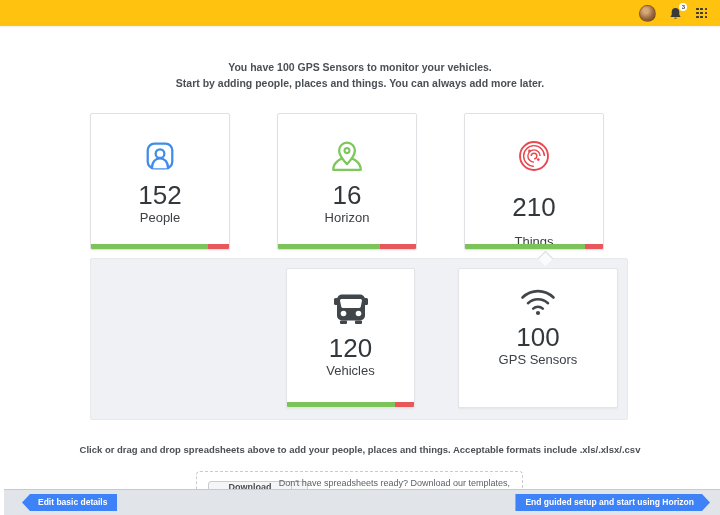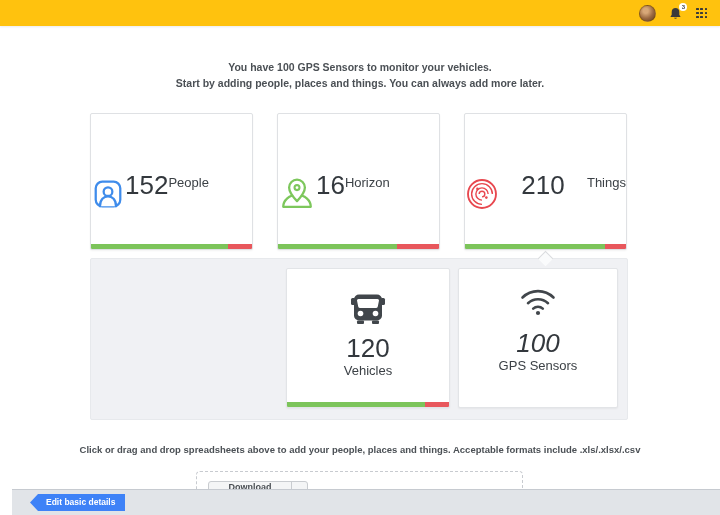--- a/index.html
+++ b/index.html
@@ -30,24 +30,24 @@
   .grid-icon span { width:2.5px; height:2.5px; background:#3a3a3a; border-radius:0.5px; }
 
   
   .intro {
     position:absolute; top:59px; left:0; right:0; text-align:center;
     font-size:10.5px; line-height:16px; font-weight:bold; color:#4b5055;
   }
 
   
   .card {
-    position:absolute; top:113px; width:163px; height:137px;
+    position:absolute; top:113px; width:140px; height:137px;
     background:#fff; border:1px solid #dfe1e4; border-radius:2px;
     box-shadow:0 1px 2px rgba(0,0,0,.05);
-    display:flex; flex-direction:row; align-items:center;
+    display:flex; flex-direction:column; align-items:center;
     overflow:hidden; cursor:pointer;
   }
   .card.c-people { left:90px; }
   .card.c-places { left:277px; }
   .card.c-things { left:464px;justify-content:space-between; }
   .card .icon { margin-top:24px; height:36px; display:flex; align-items:center; }
   .count { margin-top:7px; font-size:26px; font-weight:400; color:#33383d; line-height:28px; }
   .label { margin-top:1px; font-size:13px; color:#3c4146; }
   .pbar { position:absolute; left:0; right:0; bottom:0; height:5px; display:flex; }
   .pbar .green { background:#7cc45a; height:100%; }
@@ -61,25 +61,25 @@
   .notch {
     position:absolute; top:-6px; left:449px; width:11px; height:11px;
     background:#fafbfc; border-top:1px solid #d9dbde; border-left:1px solid #d9dbde;
     transform:rotate(45deg);
   }
   .sub-card {
     position:absolute; background:#fff; border:1px solid #e2e4e7; border-radius:2px;
     box-shadow:0 1px 2px rgba(0,0,0,.05); top:268px; height:140px;
     display:flex; flex-direction:column; align-items:center; overflow:hidden;
   }
-  .sc-vehicles { left:286px; width:164px;text-align:right; }
+  .sc-vehicles { left:286px; width:129px;text-align:right; }
   .sc-gps { left:458px; width:160px; }
   .sub-card .icon { margin-top:18px; height:40px; display:flex; align-items:center; }
   .sc-gps .icon { margin-top:16px; height:32px; }
-  .sc-gps .count { margin-top:12px;font-style:italic; }
+  .sc-gps .count { margin-top:6px; }
   .view-btn {
     margin-top:10px; font-size:9px; color:#55595e; background:#fff;
     border:1px solid #c9ccd0; border-radius:3px; padding:5px 12px; cursor:pointer;
     font-family:"Liberation Sans", sans-serif;
   }
 
   
   .note {
     position:absolute; top:444px; left:0; right:0; text-align:center;
     font-size:9.5px; font-weight:bold; color:#4b5055;
@@ -98,21 +98,21 @@
   .tpl-select .txt { flex:1; font-size:9px; font-weight:bold; color:#4a4f54; text-align:center; }
   .tpl-select .caret-box {
     width:16px; align-self:stretch; border-left:1px solid #c9ccd0;
     display:flex; align-items:center; justify-content:center;
     color:#6a6f75; font-size:7px; line-height:4px; flex-direction:column;
   }
   .tpl-prompt { position:absolute; right:12px; top:6px; font-size:9px; color:#5d6167; }
 
   
   .footer {
-    position:absolute; left:12px; right:0; bottom:0; height:26px;
+    position:absolute; left:4px; right:0; bottom:0; height:26px;
     background:#e1e4e8; border-top:1px solid #c6cad0; z-index:10;
   }
   .fbtn {
     position:absolute; top:4px; height:17px; background:#3e82f7; color:#fff;
     font-size:8.5px; font-weight:bold; line-height:17px; text-align:center;
     border:none; cursor:pointer; font-family:"Liberation Sans", sans-serif;
   }
   .fbtn.back {
     left:18px; padding:0 10px 0 16px;
     clip-path:polygon(8px 0, 100% 0, 100% 100%, 8px 100%, 0 50%);
@@ -245,17 +245,19 @@
 
 <div class="dropzone">
   <div class="tpl-select">
     <span class="txt">Download templates</span>
     <span class="caret-box">
       <svg width="7" height="5" viewBox="0 0 8 5">
           <polyline points="1,1 4,4 7,1" fill="none" stroke="#6a6f75" stroke-width="1.3"></polyline>
         </svg>
     </span>
   </div>
+  <div class="tpl-prompt">Don't have spreadsheets ready? Download our templates,</div>
 </div>
 
 <div class="footer">
   <button class="fbtn back">Edit basic details</button>
+  <button class="fbtn finish">End guided setup and start using Horizon</button>
 </div>
 
 </body></html>

